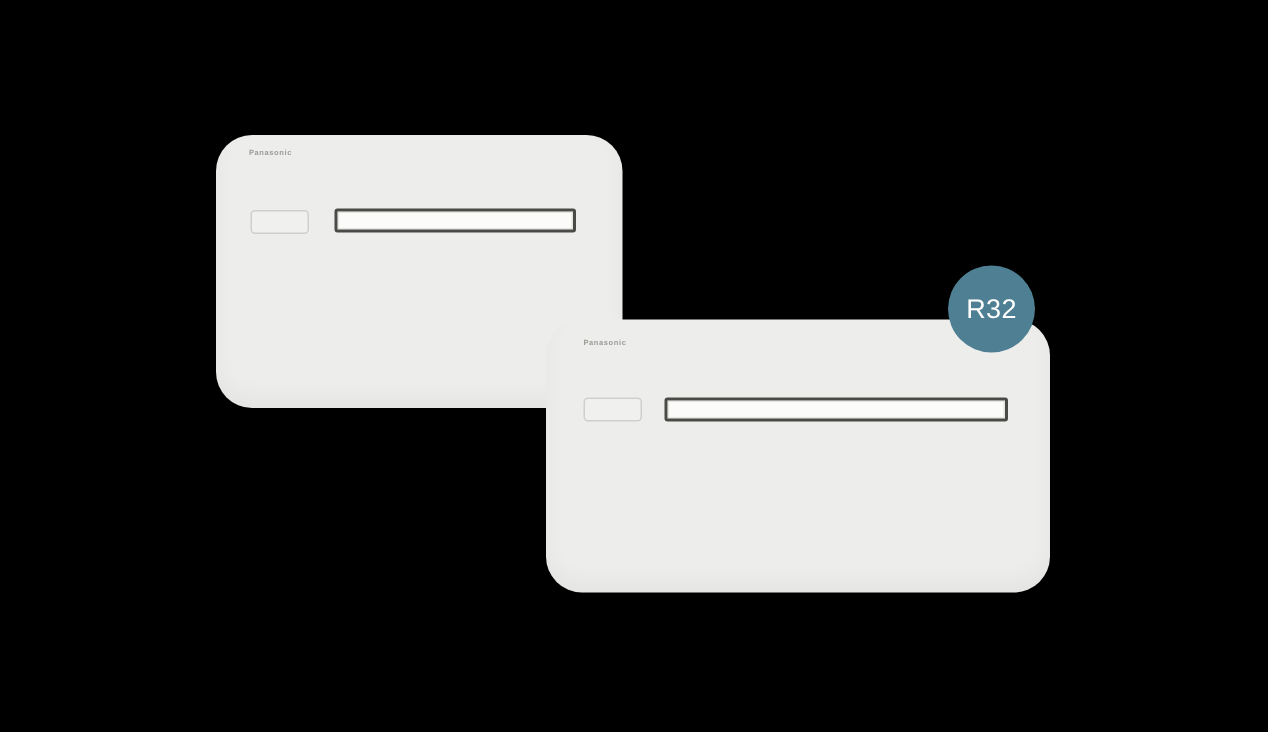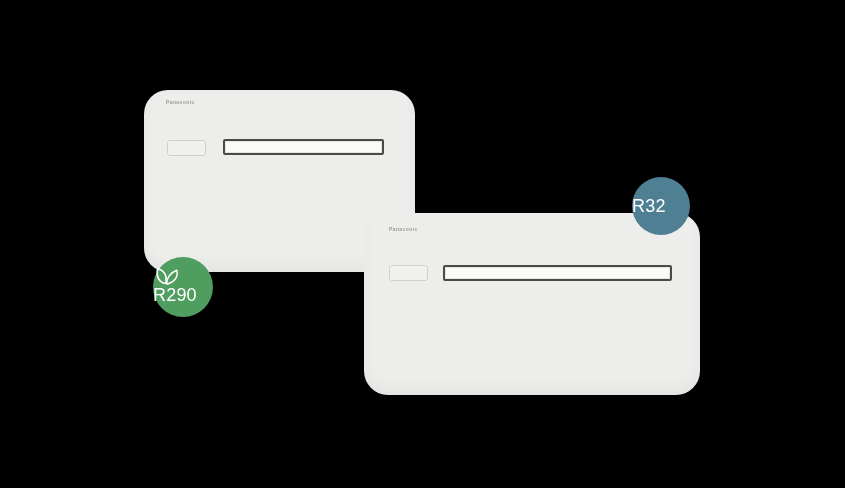--- a/index.html
+++ b/index.html
@@ -54,20 +54,21 @@
   }
   .unit-a .vent-bar{left:79px;top:49px;width:157px;}
   .unit-b .vent-bar{left:79px;top:52px;width:225px;}
 
   
   .badge{
     position:absolute;
     border-radius:50%;
     display:flex;
     flex-direction:column;
+    align-items:center;
     justify-content:center;
     color:var(--badge-text,#fff);
   }
   .badge-r290{
     left:153px;top:257px;width:60px;height:60px;
     background:var(--green,#4F9D5F);
     padding-bottom:5px;box-sizing:border-box;
   }
   .badge-r32{
     left:632px;top:177px;width:58px;height:58px;
@@ -91,29 +92,18 @@
     <div class="display-box"></div>
     <div class="vent-bar"></div>
   </section>
 
   <section class="unit unit-b">
     <span class="brand">Panasonic</span>
     <div class="display-box"></div>
     <div class="vent-bar"></div>
   </section>
 
-  <div class="badge badge-r290">
-    <span class="leaf">
-      <svg width="27" height="20" viewBox="0 0 27 20" aria-hidden="true">
-        <g fill="none" stroke="#ffffff" stroke-width="1.5" stroke-linejoin="round" stroke-linecap="round">
-          <path d="M12 18.6 C6.3 16.8 3 12.2 4.5 3.8 C11 5.2 14.2 10.4 13 16.8 C12.8 17.6 12.5 18.2 12 18.6 Z"></path>
-          <path d="M13.8 18.9 C13.5 13.2 17.2 7.6 23.8 5.2 C25.4 11.6 21.6 17.2 14.6 18.9 Z"></path>
-        </g>
-      </svg>
-    </span>
-    <span class="label">R290</span>
-  </div>
 
   <div class="badge badge-r32">
     <span class="label">R32</span>
   </div>
 
 </div>
 
 </body></html>

